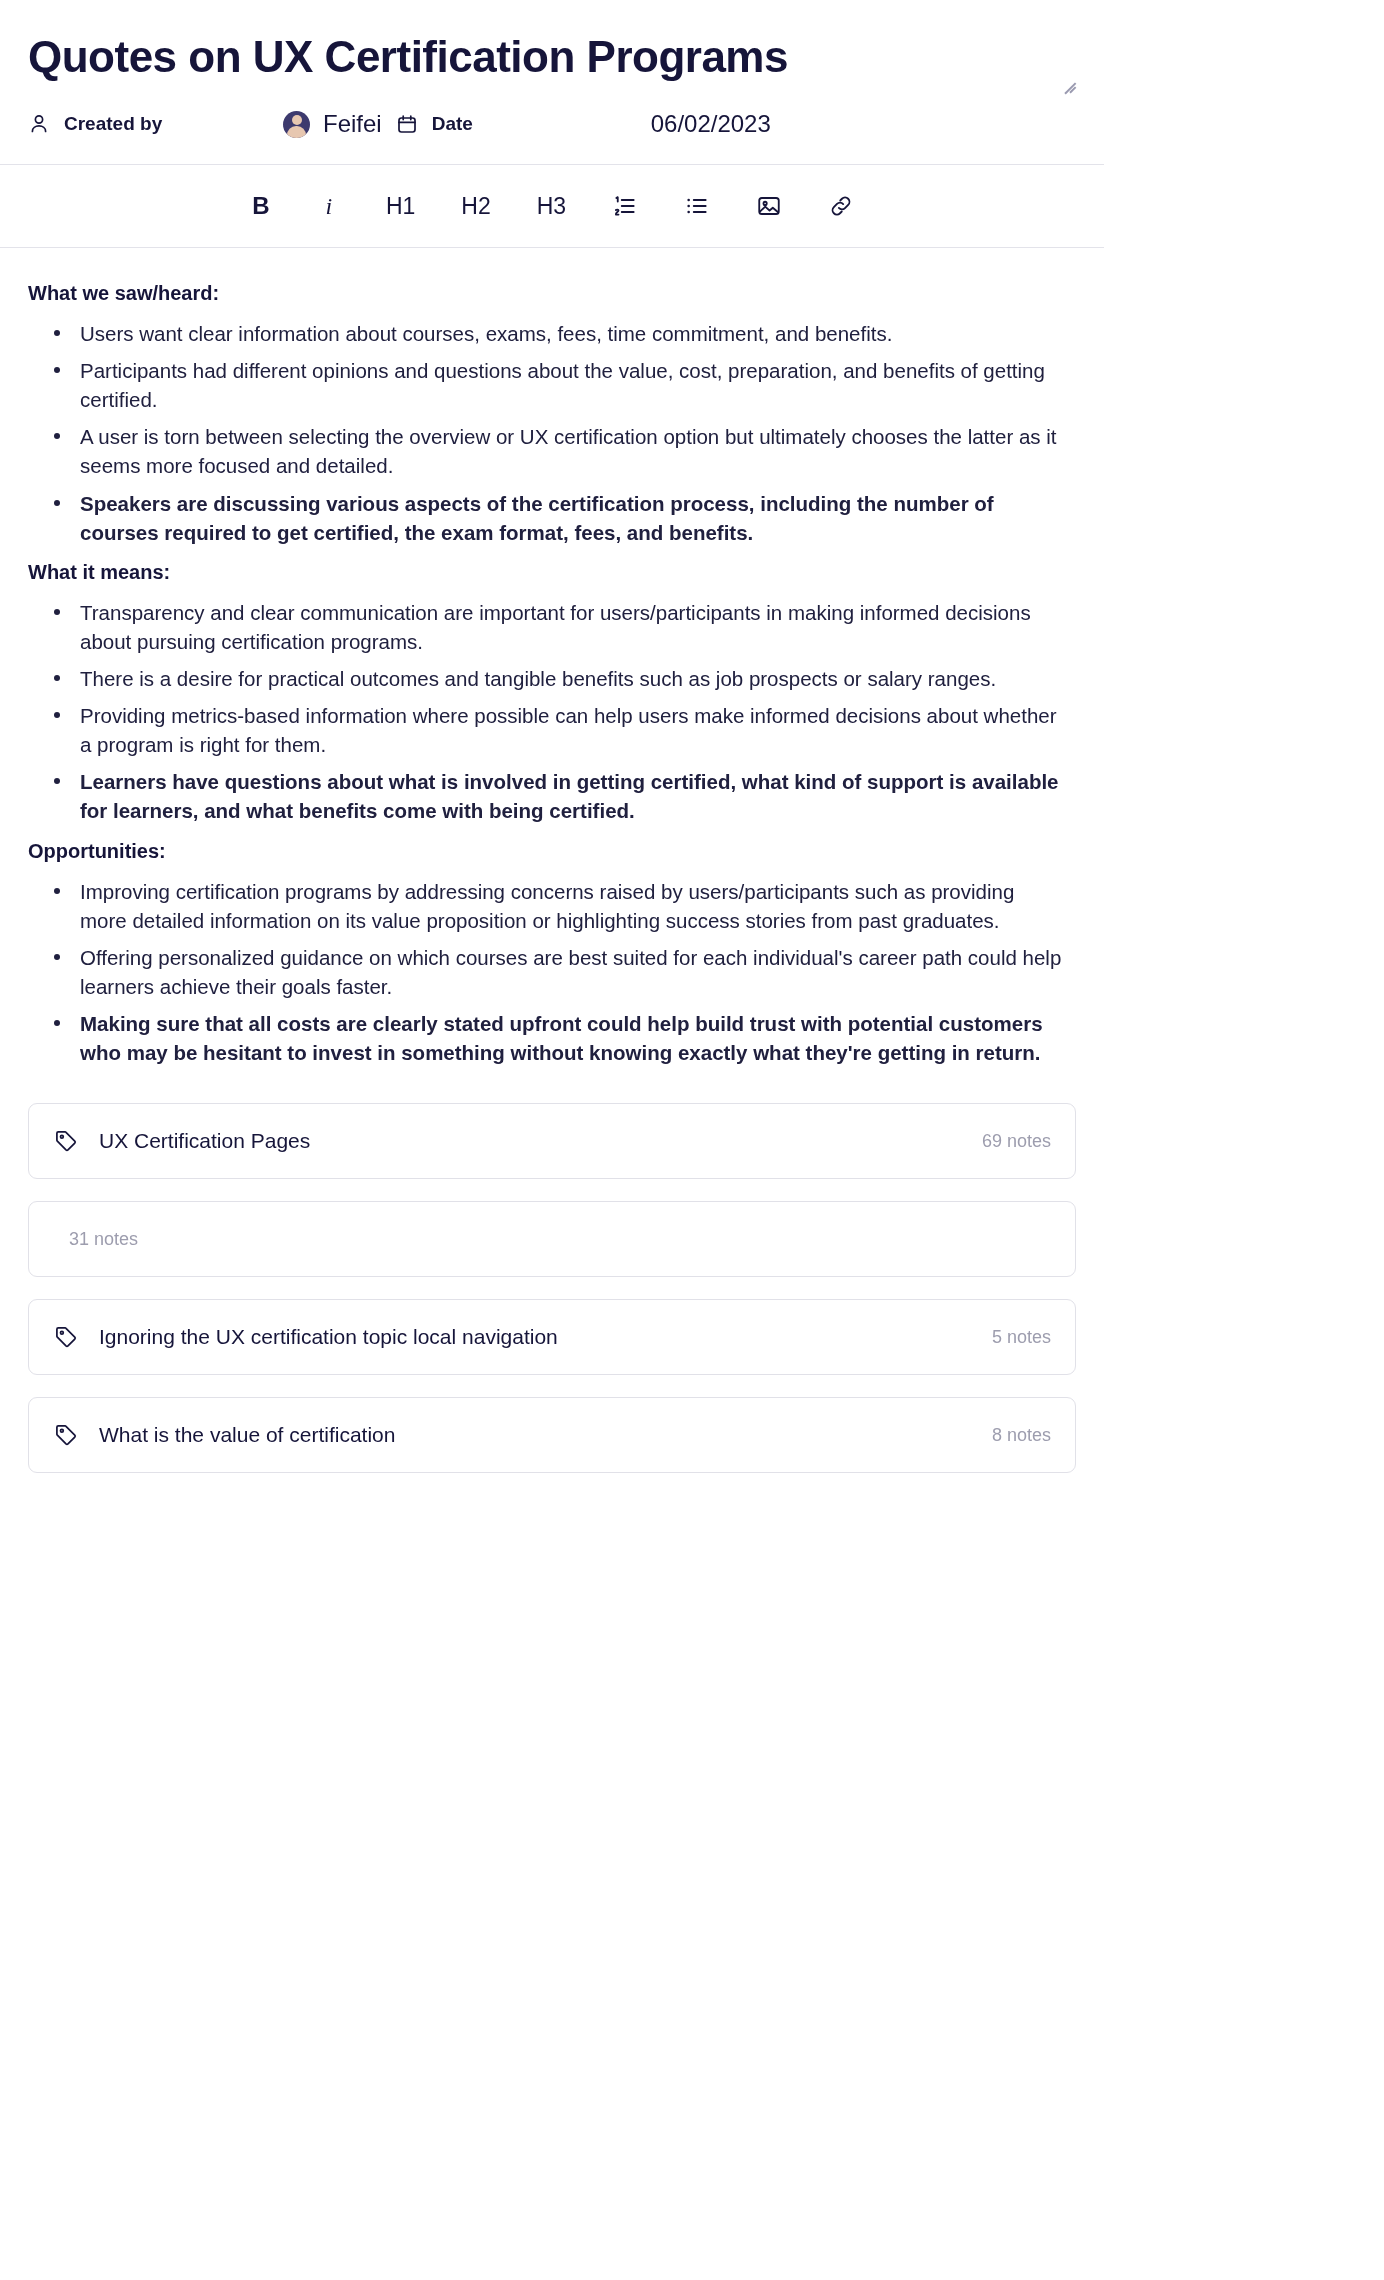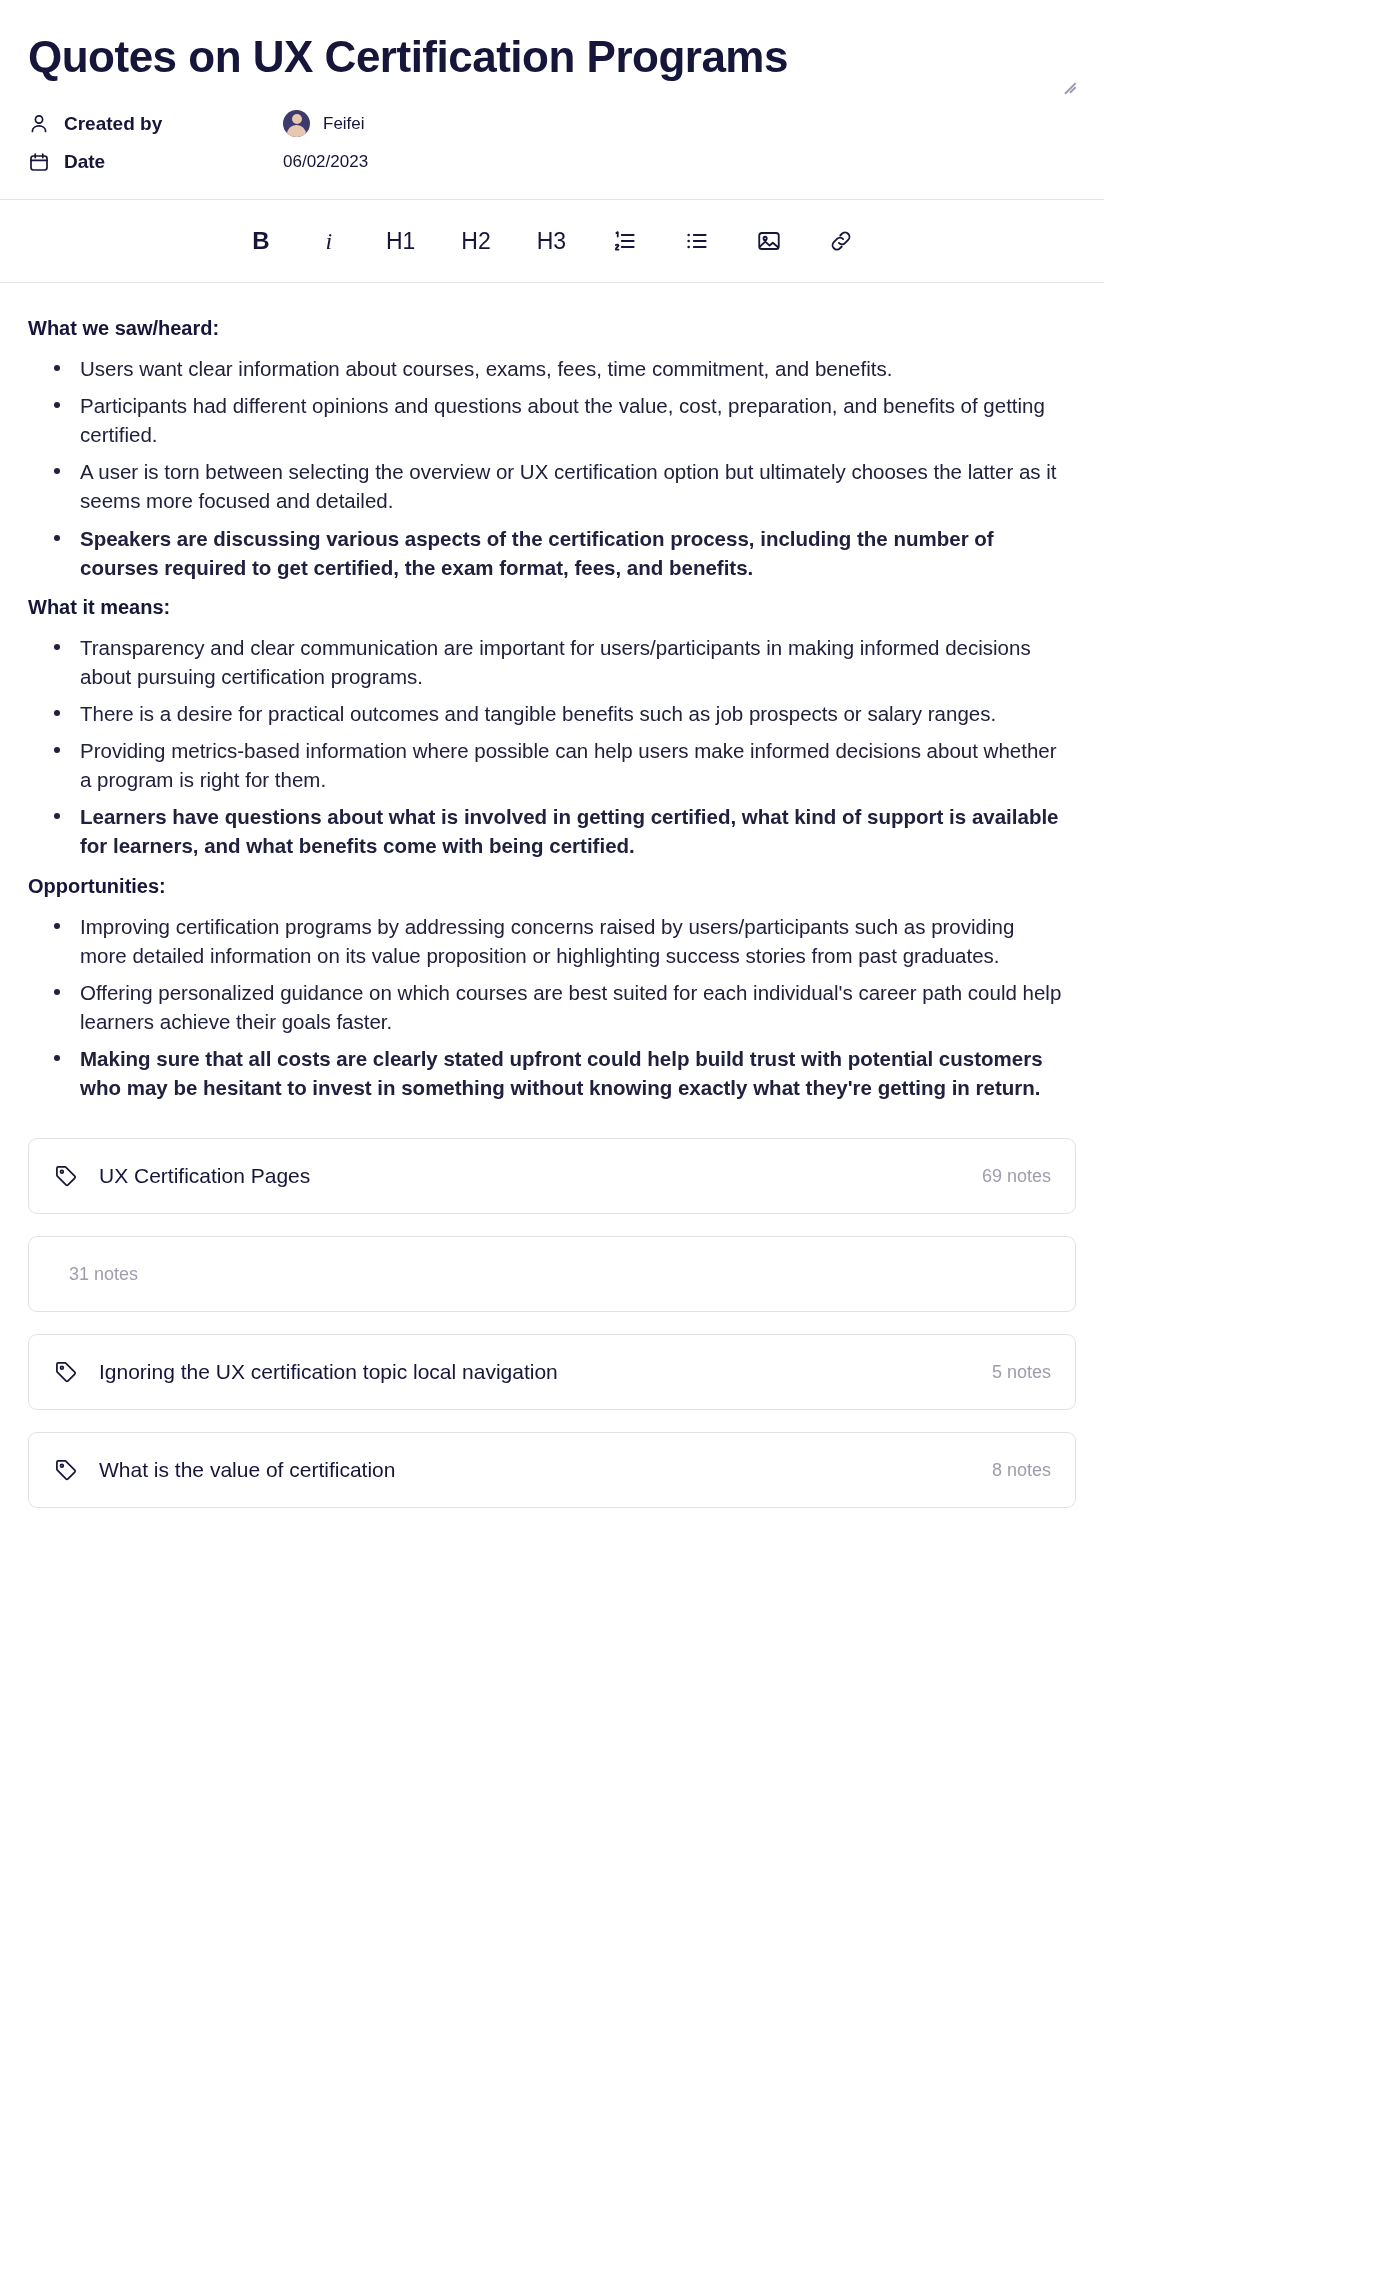--- a/index.html
+++ b/index.html
@@ -57,21 +57,21 @@
   .resize-handle:after {
     width: 8px; height: 1.5px;
     right: 0; bottom: 1px;
     transform: rotate(-45deg);
     transform-origin: right bottom;
   }
 
   
   .meta {
     display: flex;
-    flex-direction: column;
+    flex-direction: row;
     gap: 14px;
     padding-bottom: 26px;
   }
   .meta-row {
     display: flex;
     align-items: center;
   }
   .meta-label {
     display: flex;
     align-items: center;
@@ -79,21 +79,21 @@
     width: 255px;
     flex: 0 0 255px;
     font-size: 19px;
     font-weight: 700;
     color: #16153a;
   }
   .meta-value {
     display: flex;
     align-items: center;
     gap: 13px;
-    font-size: 17px;
+    font-size: 24px;
     color: #16153a;
   }
   .meta-icon { width: 22px; height: 22px; display: block; }
   .avatar {
     width: 27px; height: 27px;
     border-radius: 50%;
     background: #3d3a6e;
     position: relative;
     overflow: hidden;
     flex: 0 0 auto;

